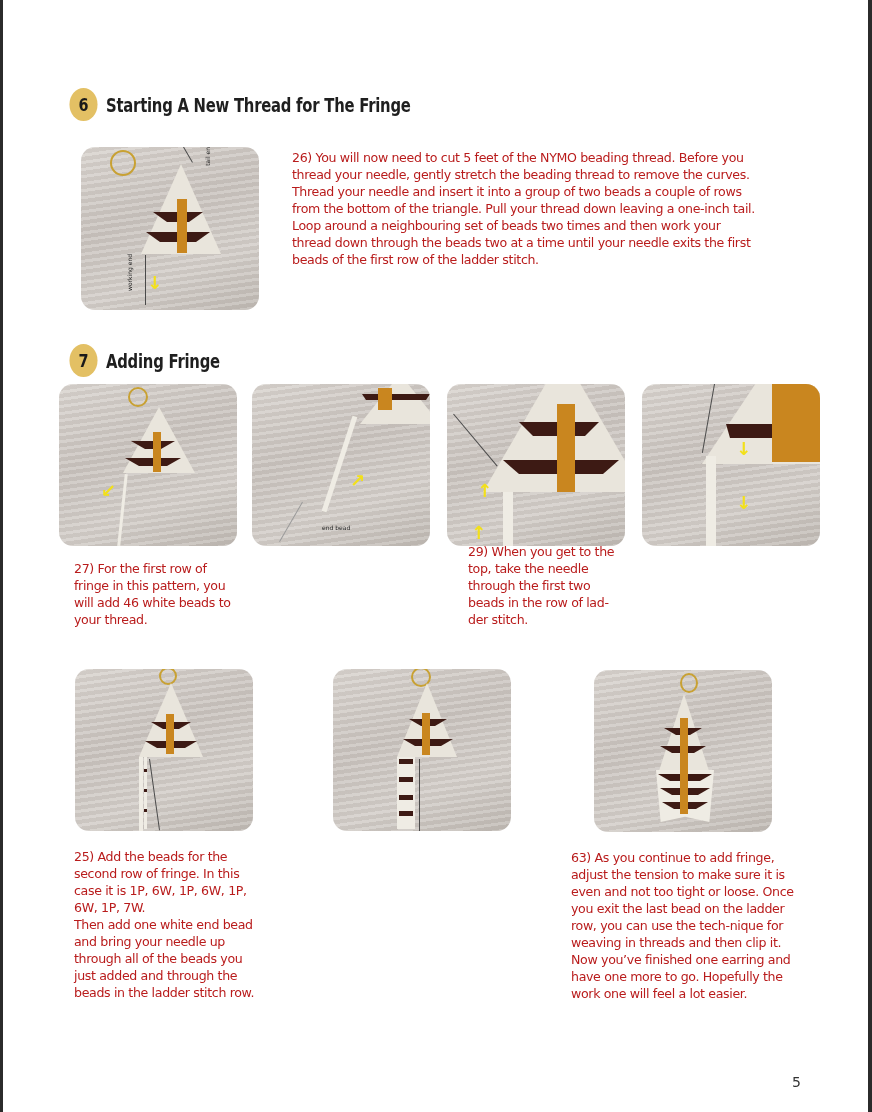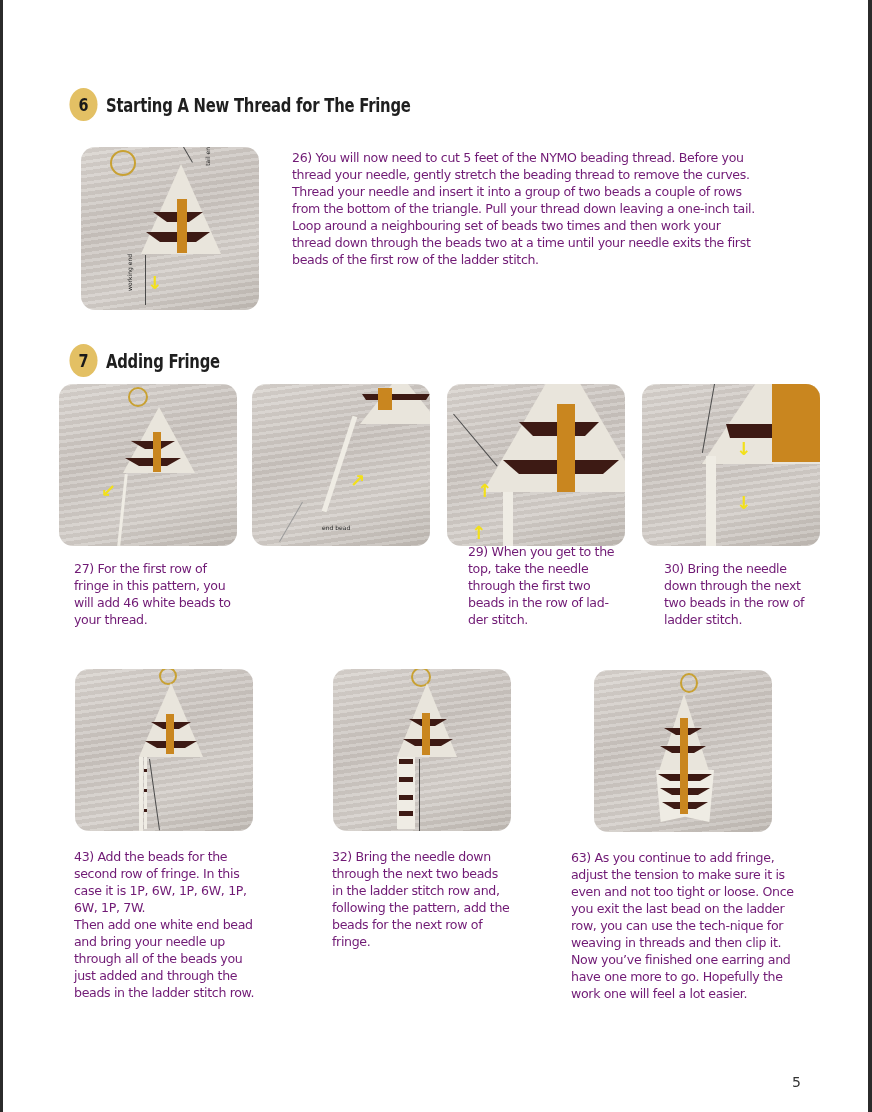--- a/index.html
+++ b/index.html
@@ -56,21 +56,21 @@
   .thread { position: absolute; background: #4a4a4a; width: 1px; transform-origin: top; }
   .arrow {
     position: absolute; color: #f2e01a; font-size: 18px; font-weight: bold;
     font-family: "DejaVu Sans", sans-serif; line-height: 1;
   }
   .photo-label {
     position: absolute; font-size: 6px; color: #222; font-family: "DejaVu Sans", sans-serif;
   }
   .text {
     position: absolute; font-family: "DejaVu Sans", sans-serif;
-    font-size: 12.6px; line-height: 17px; color: #701a75;
+    font-size: 12.6px; line-height: 17px; color: #b91c1c;
     letter-spacing: -0.35px;
   }
   .text p { margin: 0; }
   .page-number {
     position: absolute; left: 789px; top: 1074px;
     font-size: 14px; color: #333; font-family: "DejaVu Sans", sans-serif;
   }
 </style>
 </head>
 <body>
@@ -148,23 +148,20 @@
     <div class="thread" style="left:72px; top:0px; height:70px; transform:rotate(10deg);"></div>
     <div class="arrow" style="left:94px; top:56px;">↓</div>
     <div class="arrow" style="left:94px; top:110px;">↓</div>
   </div>
 
   <div class="text" style="left:71px; top:560px; width:165px;">
     <p>27) For the first row of fringe in this pattern, you will add 46 white beads to your thread.</p>
   </div>
   <div class="text" style="left:465px; top:543px; width:150px;">
     <p>29) When you get to the top, take the needle through the first two beads in the row of lad-der stitch.</p>
-  </div>
-  <div class="text" style="left:661px; top:560px; width:150px;">
-    <p>30) Bring the needle down through the next two beads in the row of ladder stitch.</p>
   </div>
 
   <div class="photo" style="left:72px; top:669px; width:178px; height:162px;">
     <div class="grain"></div>
     <div class="ring" style="left:84px; top:-2px; width:14px; height:14px;"></div>
     <div class="tri" style="left:64px; top:14px; border-left-width:32px; border-right-width:32px; border-bottom-width:74px;"></div>
     <div class="band" style="left:76px; top:53px; width:16px; border-left-width:12px; border-right-width:12px; border-top-width:7px;"></div>
     <div class="band" style="left:70px; top:72px; width:28px; border-left-width:12px; border-right-width:12px; border-top-width:7px;"></div>
     <div class="spine" style="left:91px; top:45px; width:8px; height:40px;"></div>
     <div class="strand" style="left:64px; top:88px; width:4px; height:76px;"></div>
@@ -197,25 +194,22 @@
     <div class="band" style="left:70px; top:58px; width:14px; border-left-width:12px; border-right-width:12px; border-top-width:7px;"></div>
     <div class="band" style="left:66px; top:76px; width:22px; border-left-width:12px; border-right-width:12px; border-top-width:7px;"></div>
     <div class="strand" style="left:62px; top:100px; width:58px; height:52px; clip-path:polygon(0 0,100% 0,92% 100%,50% 90%,8% 100%);"></div>
     <div class="band" style="left:64px; top:104px; width:30px; border-left-width:12px; border-right-width:12px; border-top-width:7px;"></div>
     <div class="band" style="left:66px; top:118px; width:26px; border-left-width:12px; border-right-width:12px; border-top-width:7px;"></div>
     <div class="band" style="left:68px; top:132px; width:22px; border-left-width:12px; border-right-width:12px; border-top-width:7px;"></div>
     <div class="spine" style="left:86px; top:48px; width:8px; height:96px;"></div>
   </div>
 
   <div class="text" style="left:71px; top:848px; width:190px;">
-    <p>43) Add the beads for the second row of fringe. In this case it is 1P, 6W, 1P, 6W, 1P, 6W, 1P, 7W.</p>
+    <p>25) Add the beads for the second row of fringe. In this case it is 1P, 6W, 1P, 6W, 1P, 6W, 1P, 7W.</p>
     <p>Then add one white end bead and bring your needle up through all of the beads you just added and through the beads in the ladder stitch row.</p>
-  </div>
-  <div class="text" style="left:329px; top:848px; width:180px;">
-    <p>32) Bring the needle down through the next two beads in the ladder stitch row and, following the pattern, add the beads for the next row of fringe.</p>
   </div>
   <div class="text" style="left:568px; top:849px; width:225px;">
     <p>63) As you continue to add fringe, adjust the tension to make sure it is even and not too tight or loose. Once you exit the last bead on the ladder row, you can use the tech-nique for weaving in threads and then clip it.</p>
     <p>Now you’ve finished one earring and have one more to go. Hopefully the work one will feel a lot easier.</p>
   </div>
 
   <div class="page-number">5</div>
 </div>
 
 </body></html>

